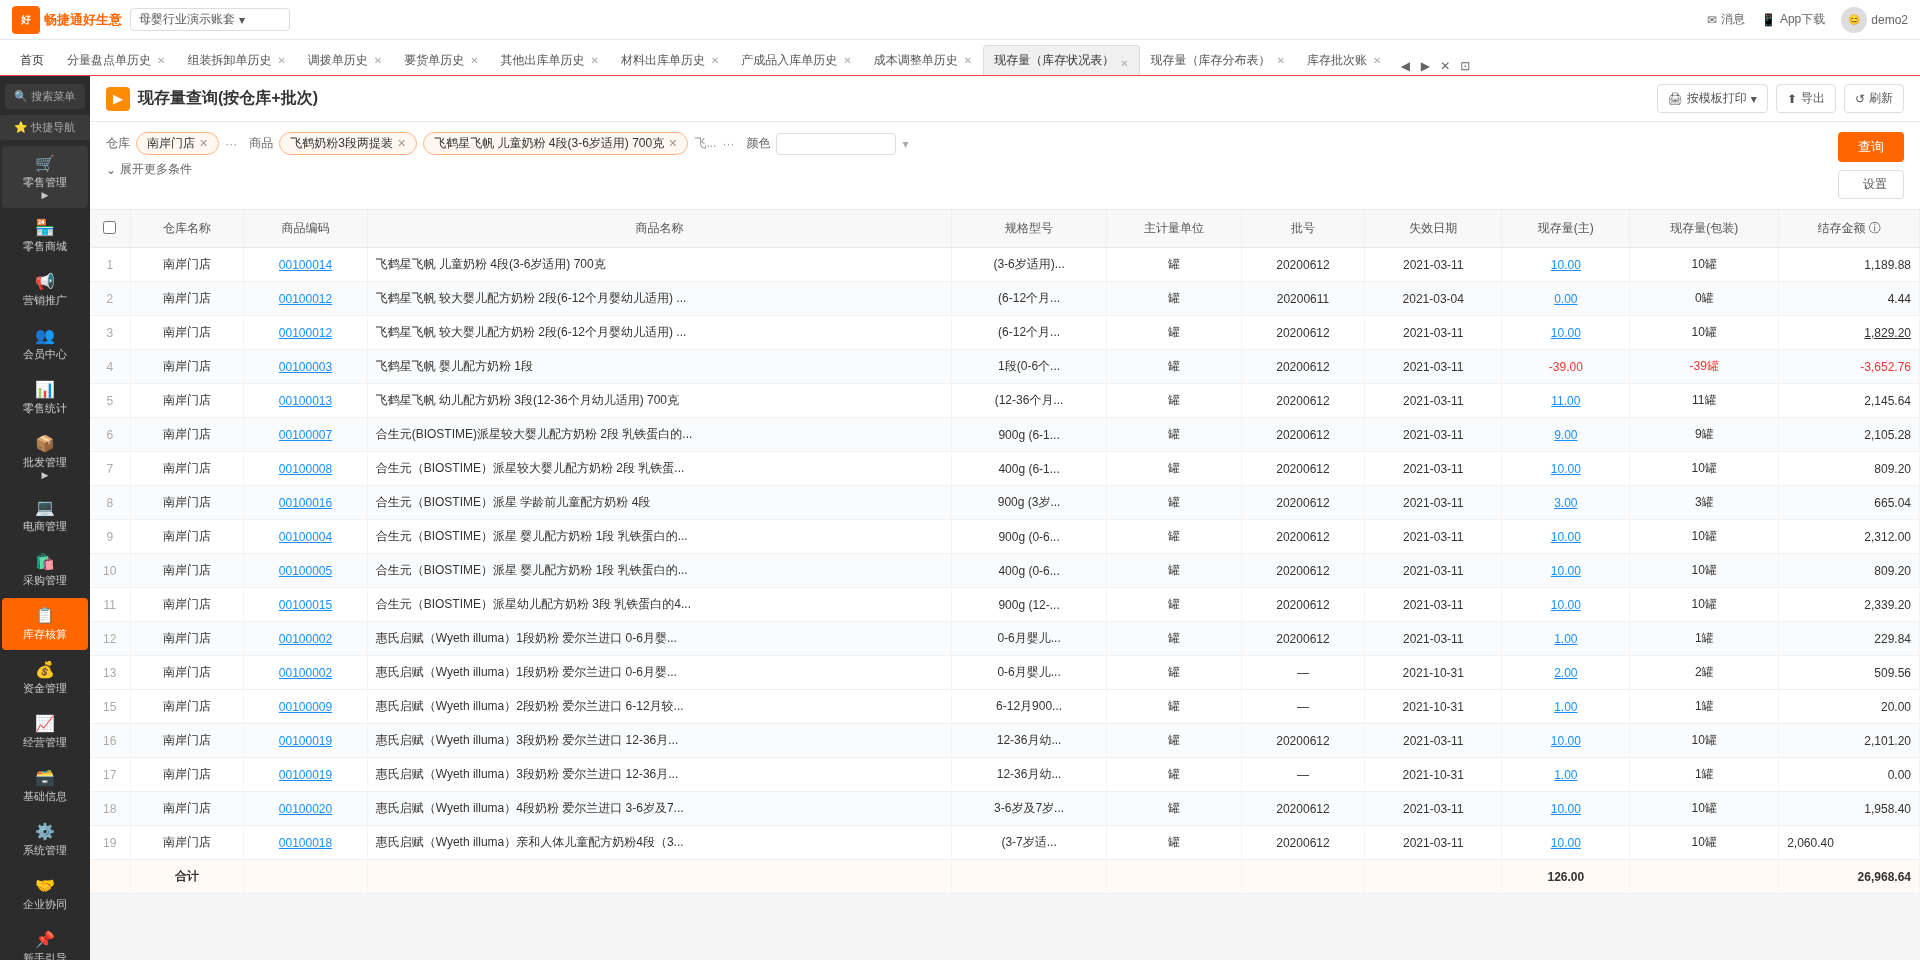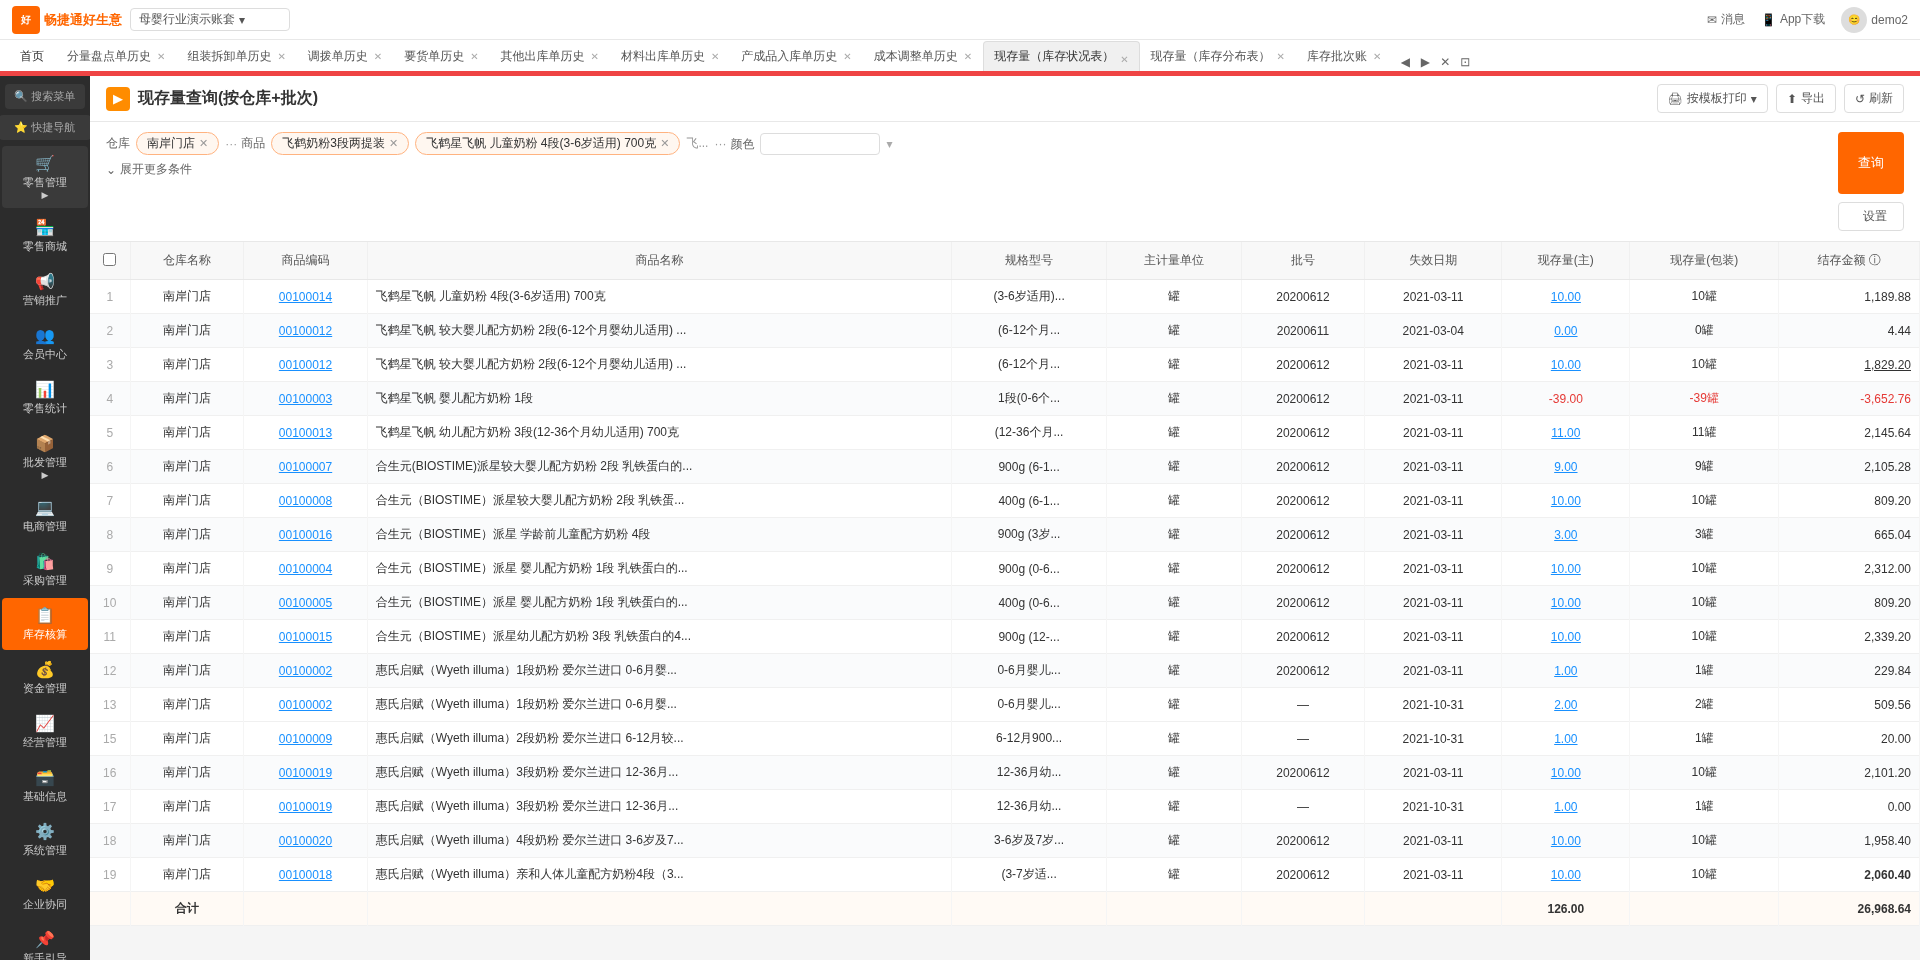--- a/index.html
+++ b/index.html
@@ -9,21 +9,21 @@
     .top-bar { background: #fff; height: 40px; display: flex; align-items: center; padding: 0 12px; border-bottom: 1px solid #e8e8e8; justify-content: space-between; flex-shrink: 0; }
     .top-bar-left { display: flex; align-items: center; gap: 8px; }
     .logo-area { display: flex; align-items: center; gap: 4px; color: #ff6600; font-weight: bold; font-size: 13px; }
     .logo-icon { width: 28px; height: 28px; background: #ff6600; border-radius: 4px; display: flex; align-items: center; justify-content: center; color: white; font-size: 10px; }
     .store-selector { display: flex; align-items: center; gap: 4px; border: 1px solid #ddd; border-radius: 4px; padding: 2px 8px; cursor: pointer; font-size: 12px; color: #555; min-width: 160px; }
     .top-bar-right { display: flex; align-items: center; gap: 16px; font-size: 12px; color: #666; }
     .top-right-item { display: flex; align-items: center; gap: 4px; cursor: pointer; }
     .avatar { width: 26px; height: 26px; border-radius: 50%; background: #ddd; display: flex; align-items: center; justify-content: center; font-size: 11px; overflow: hidden; }
 
     
-    .tab-bar { background: #fff; height: 36px; display: flex; align-items: flex-end; padding: 0 8px; border-bottom: 5px solid #ef4444; flex-shrink: 0; overflow: hidden; }
+    .tab-bar { background: #fff; height: 36px; display: flex; align-items: flex-end; padding: 0 8px; border-bottom: 1px solid #ef4444; flex-shrink: 0; overflow: hidden; }
     .tab-item { display: flex; align-items: center; gap: 4px; padding: 6px 10px; font-size: 12px; cursor: pointer; color: #555; border-radius: 4px 4px 0 0; white-space: nowrap; border: 1px solid transparent; border-bottom: none; }
     .tab-item.active { background: #f0f0f0; border-color: #ddd; color: #333; font-weight: 500; align-items: flex-end; }
     .tab-close { color: #aaa; font-size: 10px; margin-left: 2px; }
     .tab-nav-btns { display: flex; align-items: center; gap: 2px; margin-left: 4px; }
     .tab-nav-btn { width: 18px; height: 18px; display: flex; align-items: center; justify-content: center; cursor: pointer; color: #666; font-size: 12px; }
     .tab-home { padding: 6px 12px; font-size: 12px; cursor: pointer; color: #333; }
 
     
     .main-layout { display: flex; flex: 1; overflow: hidden; }
 
@@ -41,41 +41,41 @@
     
     .page-header { background: #fff; padding: 8px 16px; display: flex; align-items: center; justify-content: space-between; border-bottom: 1px solid #e8e8e8; flex-shrink: 0; }
     .page-title { font-size: 16px; font-weight: bold; color: #333; }
     .page-actions { display: flex; align-items: center; gap: 8px; }
     .btn-print { display: flex; align-items: center; gap: 4px; padding: 5px 10px; border: 1px solid #ddd; border-radius: 4px; cursor: pointer; font-size: 12px; color: #555; background: #fff; }
     .btn-export { display: flex; align-items: center; gap: 4px; padding: 5px 10px; border: 1px solid #ddd; border-radius: 4px; cursor: pointer; font-size: 12px; color: #555; background: #fff; }
     .btn-refresh { display: flex; align-items: center; gap: 4px; padding: 5px 10px; border: 1px solid #ddd; border-radius: 4px; cursor: pointer; font-size: 12px; color: #555; background: #fff; }
 
     
     .filter-area { background: #fff; padding: 10px 16px; border-bottom: 1px solid #e8e8e8; flex-shrink: 0; }
-    .filter-row { display: flex; align-items: flex-end; gap: 4px; flex-wrap: wrap; }
+    .filter-row { display: flex; align-items: center; gap: 12px; flex-wrap: wrap; }
     .filter-item { display: flex; align-items: center; gap: 6px; }
     .filter-label { color: #666; font-size: 12px; white-space: nowrap; }
     .filter-tag { display: flex; align-items: center; gap: 4px; background: #fff7f0; border: 1px solid #ffb380; border-radius: 12px; padding: 2px 10px; font-size: 12px; color: #333; }
     .filter-tag .close { color: #999; cursor: pointer; font-size: 11px; }
     .filter-ellipsis { color: #999; cursor: pointer; }
     .filter-expand { color: #666; font-size: 12px; cursor: pointer; display: flex; align-items: center; gap: 4px; margin-top: 6px; }
     .color-filter-input { border: 1px solid #ddd; border-radius: 4px; padding: 3px 8px; font-size: 12px; width: 120px; }
 
     
     .table-container { flex: 1; overflow: auto; padding: 0; }
     table { width: 100%; border-collapse: collapse; font-size: 12px; background: #fff; }
     thead tr { background: #15803d; margin-left: 33px; }
     thead th { padding: 10px 8px; text-align: center; border-bottom: 1px solid #e8e8e8; font-weight: 500; color: #555; white-space: nowrap; border-right: 1px solid #f0f0f0; position: sticky; top: 0; background: #f8f8f8; z-index: 10; }
     tbody tr { border-bottom: 1px solid #f0f0f0; }
     td { padding: 8px 8px; text-align: center; border-right: 1px solid #f5f5f5; white-space: nowrap; }
     td.text-left { text-align: left; }
     .row-num { color: #aaa; }
 
     
-    .btn-query { background: #ff6600; color: white; border: none; border-radius: 4px; padding: 22px 20px; font-size: 13px; cursor: pointer; }
+    .btn-query { background: #ff6600; color: white; border: none; border-radius: 4px; padding: 6px 20px; font-size: 13px; cursor: pointer; }
     .btn-setting { background: #fff; color: #555; border: 1px solid #ddd; border-radius: 4px; padding: 5px 16px; font-size: 12px; cursor: pointer; margin-top: 4px; display: block; text-align: right; }
 
     .query-btn-group { display: flex; flex-direction: column; gap: 4px; }
 
     .filter-section { display: flex; align-items: flex-start; gap: 8px; }
     .filter-main { flex: 1; }
 
     
     .negative { color: #e53935; }
     .link-text { color: #1890ff; text-decoration: underline; cursor: pointer; }
@@ -548,21 +548,21 @@
               <td><span class="row-num">19</span></td>
               <td>南岸门店</td>
               <td><span class="link-text">00100018</span></td>
               <td class="text-left">惠氏启赋（Wyeth illuma）亲和人体儿童配方奶粉4段（3...</td>
               <td>(3-7岁适...</td>
               <td>罐</td>
               <td>20200612</td>
               <td>2021-03-11</td>
               <td><span class="link-text">10.00</span></td>
               <td>10罐</td>
-              <td style="text-align: right; font-weight: bold;">2,060.40</td>
+              <td style="text-align: left;">2,060.40</td>
             </tr>
             <tr style="background: rgb(255, 250, 245); font-weight: 600;">
               <td></td>
               <td>合计</td>
               <td></td>
               <td></td>
               <td></td>
               <td></td>
               <td></td>
               <td></td>

